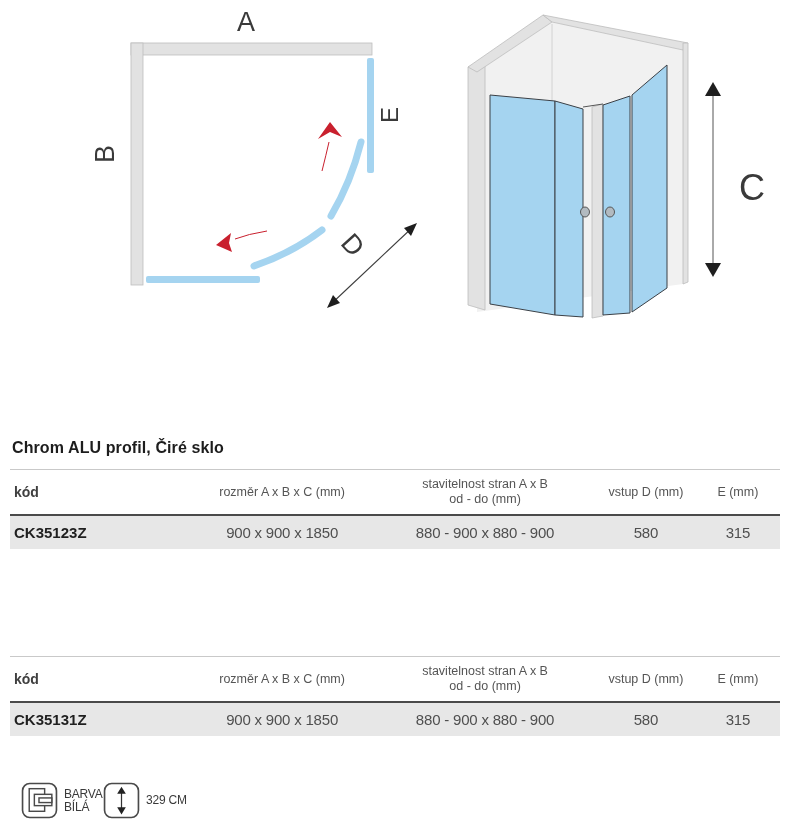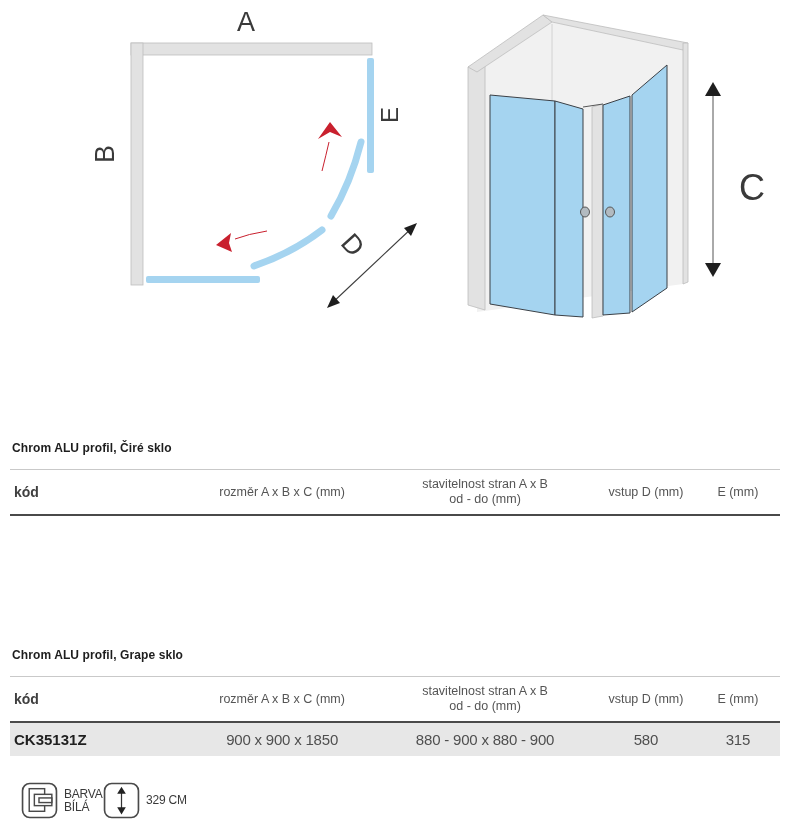--- a/index.html
+++ b/index.html
@@ -16,21 +16,21 @@
   .redline{stroke:var(--red_arrow,#c9202e);stroke-width:1;fill:none;}
   .dimline{stroke:#3c3c3c;stroke-width:1.1;}
   .dimhead{fill:#1e1e1e;}
   .diaglabel{fill:#3a3a3a;font-family:"Liberation Sans",sans-serif;font-weight:400;}
   .face{fill:#f1f1f1;}
   .panel{fill:var(--glass,#a5d4f0);stroke:#3b4046;stroke-width:1;}
   .seam{stroke:#d2d2d2;stroke-width:1;fill:none;}
 
   
   .product-section{position:absolute;left:10px;width:770px;}
-  .section-title{margin:0 0 0 2px;font-size:12px;font-weight:bold;color:#1d1d1d;line-height:20px;letter-spacing:.1px;}
+  .section-title{margin:0 0 0 2px;font-size:16px;font-weight:bold;color:#1d1d1d;line-height:20px;letter-spacing:.1px;}
   .spec-table{width:770px;border-collapse:collapse;margin-top:11px;table-layout:fixed;}
   .spec-table th{font-weight:normal;font-size:12.5px;color:#555;text-align:center;vertical-align:middle;
     border-top:1px solid #c9c9c9;border-bottom:2px solid #4a4a4a;padding:7px 0;white-space:pre-line;line-height:15px;}
   .spec-table th:first-child{text-align:left;font-weight:bold;color:#404040;font-size:14px;padding-left:4px;}
   .spec-table td{font-size:15px;color:#4f4f4f;text-align:center;padding:8px 0;letter-spacing:-.2px;}
   .spec-table td:first-child{text-align:left;font-weight:bold;color:#1f1f1f;padding-left:4px;letter-spacing:0;}
   .spec-table tbody tr:nth-child(odd){background:var(--row_alt,#e7e7e7);}
   .spec-table th:nth-child(1),.spec-table td:nth-child(1){width:23%;}
   .spec-table th:nth-child(2),.spec-table td:nth-child(2){width:24%;}
   .spec-table th:nth-child(3),.spec-table td:nth-child(3){width:29%;}
@@ -110,26 +110,32 @@
         <tr>
           <th>kód</th>
           <th>rozměr A x B x C (mm)</th>
           <th>stavitelnost stran A x B
 od - do (mm)</th>
           <th>vstup D (mm)</th>
           <th>E (mm)</th>
         </tr>
       </thead>
       <tbody>
+        <tr>
+          <td>CK35123Z</td>
+          <td>900 x 900 x 1850</td>
+          <td>880 - 900 x 880 - 900</td>
+          <td>580</td>
+          <td>315</td>
+        </tr>
       </tbody>
     </table>
 </section>
 
 <section id="section-2" class="product-section">
-  <h2 class="section-title">Chrom ALU profil, Grape sklo</h2>
   <table class="spec-table">
       <thead>
         <tr>
           <th>kód</th>
           <th>rozměr A x B x C (mm)</th>
           <th>stavitelnost stran A x B
 od - do (mm)</th>
           <th>vstup D (mm)</th>
           <th>E (mm)</th>
         </tr>

